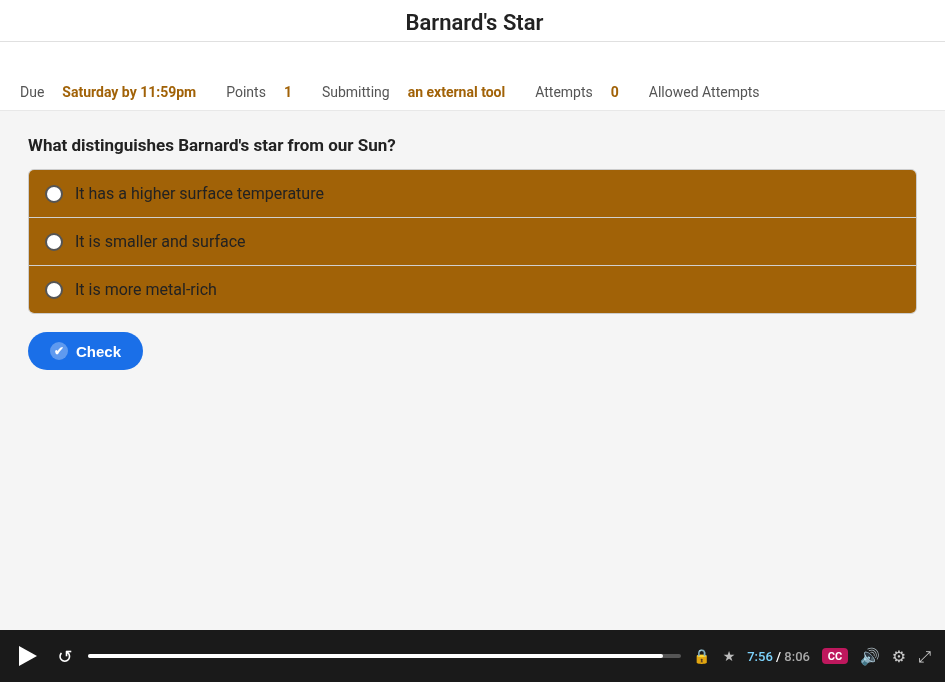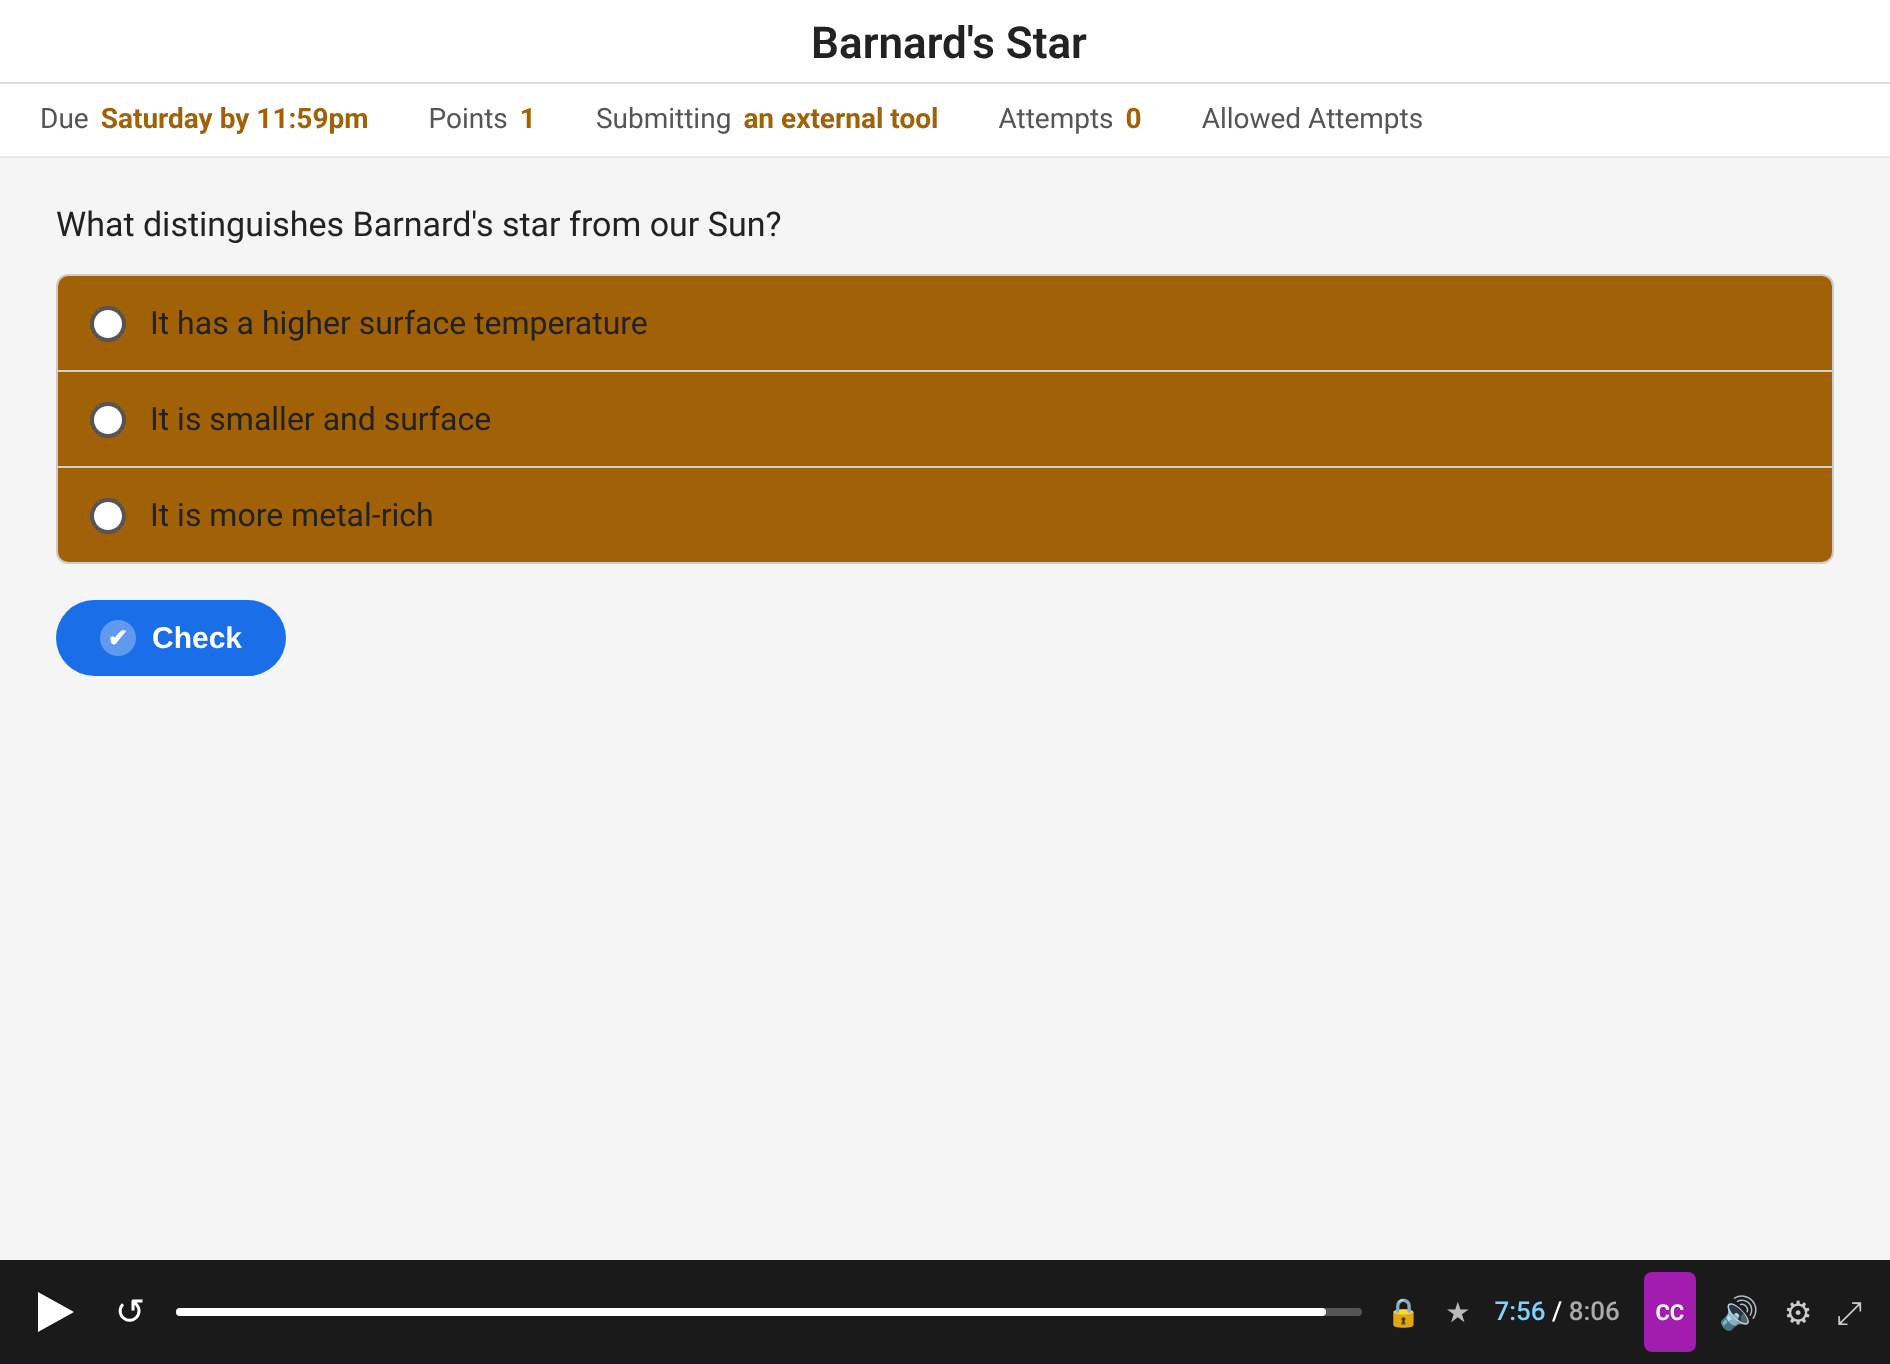--- a/index.html
+++ b/index.html
@@ -41,41 +41,42 @@
       padding: 10px 20px;
       gap: 30px;
       border-bottom: 1px solid #e8e8e8;
       background: #fff;
       font-size: 14px;
       color: #333;
     }
     .meta-item {
       display: flex;
       align-items: center;
-      gap: 6px;
+      gap: 18px;
+      margin-top: 32px;
     }
     .meta-label {
       color: #555;
       font-weight: 400;
     }
     .meta-value {
       color: #a16207;
       font-weight: 700;
     }
 
     
     .main-content {
       flex: 1;
       padding: 24px 28px;
       background: #f5f5f5;
     }
 
     .question-text {
       font-size: 17px;
-      font-weight: 400;
+      font-weight: 700;
       color: #222;
       margin-bottom: 14px;
     }
 
     
     .options-list {
       display: flex;
       flex-direction: column;
       gap: 0;
       border: 1.5px solid #ccc;
@@ -212,22 +213,22 @@
     .current-time {
       color: #7dd3fc;
     }
     .total-time {
       color: #aaa;
       margin-top: 20px;
     }
 
     .caption-btn {
       width: 26px;
-      height: 40px;
-      background: #a21caf;
+      height: 16px;
+      background: #be185d;
       border-radius: 4px;
       display: flex;
       align-items: center;
       justify-content: center;
       cursor: pointer;
       color: #fff;
       font-size: 11px;
       font-weight: bold;
     }
 

